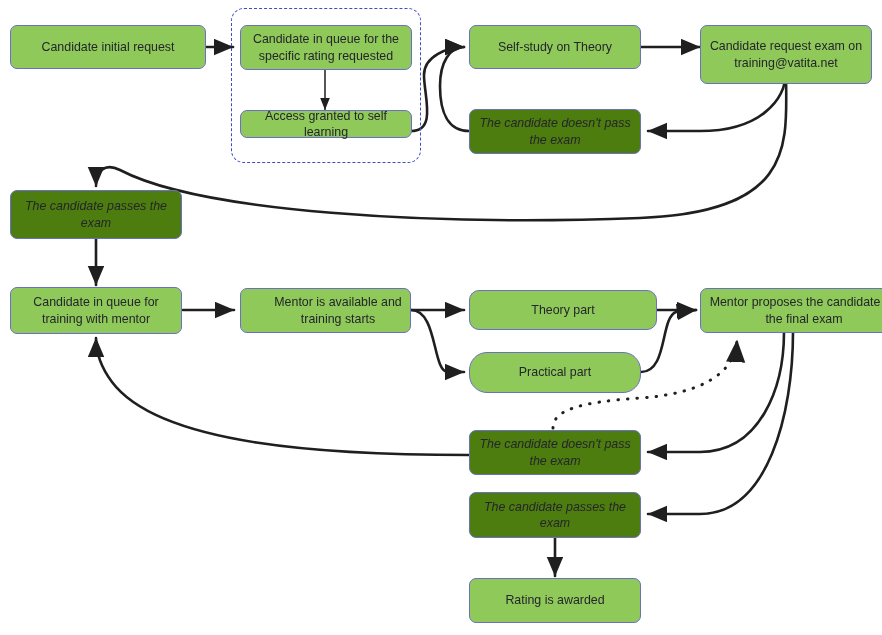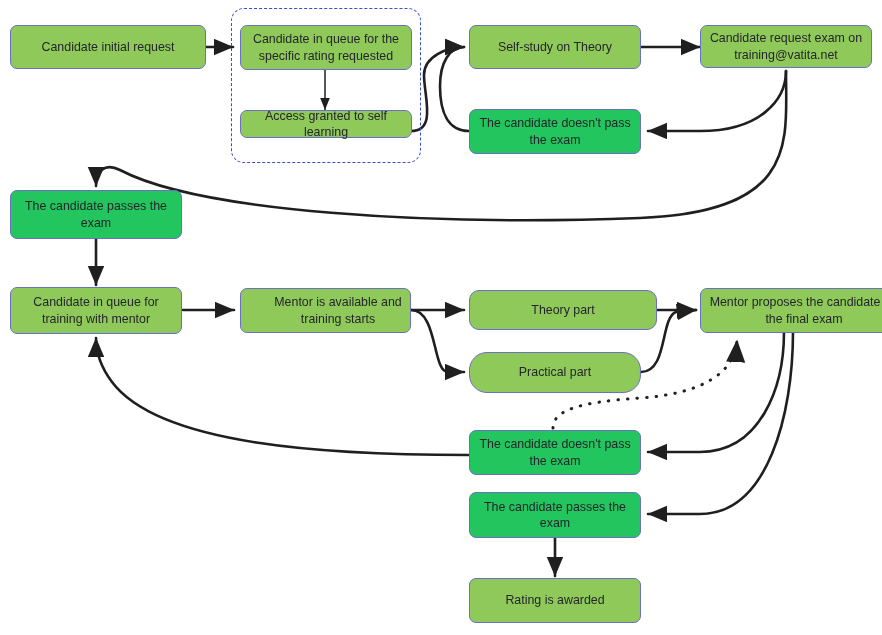--- a/index.html
+++ b/index.html
@@ -32,21 +32,21 @@
     align-items: center;
     justify-content: center;
     text-align: center;
     font-size: 12.4px;
     line-height: 1.32;
     color: #24262b;
     padding: 2px 7px;
     z-index: 2;
   }
   .node.green { background: #8FC95A; }
-  .node.yellow { background: #22c55e; }
+  .node.yellow { background: #4d7c0f; font-style: italic; }
   .node .label { display: block; width: 100%; }
   .subgraph {
     position: absolute;
     box-sizing: border-box;
     border: 1.5px dashed #3B4CC8;
     border-radius: 13px;
     background: transparent;
     z-index: 1;
   }
 </style>
@@ -116,21 +116,21 @@
   </div>
 
   <div class="node green" style="left:240px; top:110px; width:172px; height:28px;">
     <span class="label">Access granted to self learning</span>
   </div>
 
   <div class="node green" style="left:469px; top:25px; width:172px; height:44px;">
     <span class="label">Self-study on Theory</span>
   </div>
 
-  <div class="node green" style="left:700px; top:25px; width:172px; height:43px;">
+  <div class="node green" style="left:700px; top:25px; width:172px; height:59px;">
     <span class="label">Candidate request exam on training@vatita.net</span>
   </div>
 
   <div class="node yellow" style="left:469px; top:109px; width:172px; height:45px;">
     <span class="label">The candidate doesn't pass the exam</span>
   </div>
 
   <div class="node yellow" style="left:10px; top:190px; width:172px; height:49px;">
     <span class="label">The candidate passes the exam</span>
   </div>

